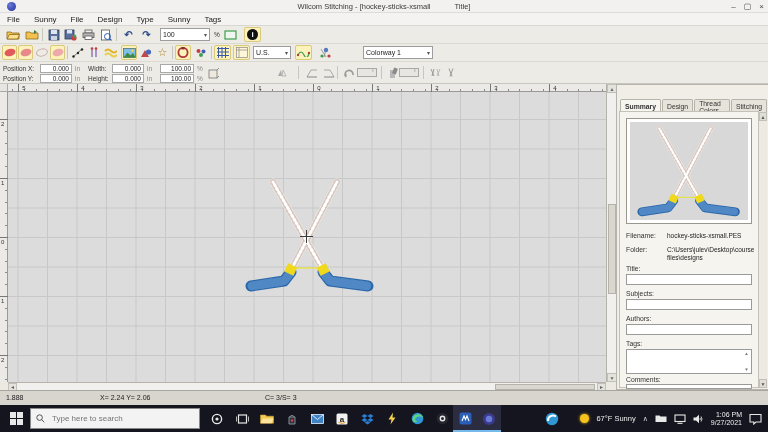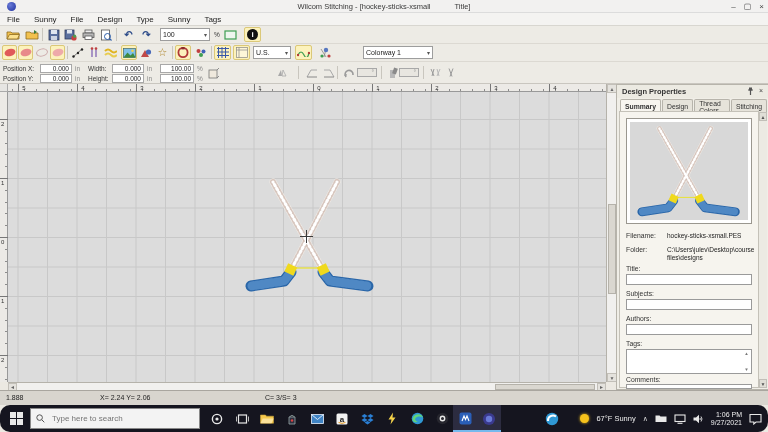--- a/index.html
+++ b/index.html
@@ -84,21 +84,21 @@
   .pvalue{position:absolute;font-size:6.5px;color:#222;line-height:8px;}
   .pinput{position:absolute;left:6px;width:126px;height:11px;background:#fff;border:1px solid #9a9a9a;}
   .ptextarea{position:absolute;left:6px;width:126px;background:#fff;border:1px solid #9a9a9a;}
   .mini-arrows{position:absolute;right:1px;top:1px;bottom:1px;width:7px;display:flex;flex-direction:column;
     justify-content:space-between;align-items:center;font-size:4.5px;color:#777;}
   
   .statusbar{left:0;top:390px;width:768px;height:15px;background:#d8d5ce;border-top:1px solid #a9a69f;
     font-size:7px;color:#222;}
   .statusbar span{position:absolute;top:3px;}
   
-  .taskbar{left:0;top:405px;width:768px;height:27px;background:#15151f;border-radius:10px;}
+  .taskbar{left:0;top:405px;width:768px;height:27px;background:#15151f;}
   .tk{position:absolute;top:0;height:27px;display:flex;align-items:center;justify-content:center;}
   .startgrid{display:grid;grid-template-columns:6px 6px;grid-template-rows:6px 6px;gap:1px;}
   .startgrid i{background:#e8e8e8;}
   .searchbox{position:absolute;left:30px;top:3px;width:170px;height:21px;background:#f3f3f3;border:1px solid #888;
     display:flex;align-items:center;padding:0 5px;gap:5px;}
   .searchbox input{border:none;outline:none;background:transparent;font-size:8px;color:#555;width:130px;
     font-family:"Liberation Sans",sans-serif;}
   .tkicon{width:24px;}
   .tkicon.active{background:#2c2c40;box-shadow:inset 0 -2px 0 #76b9ed;}
   .tray{position:absolute;right:0;top:0;height:27px;display:flex;align-items:center;gap:7px;padding-right:6px;
@@ -454,30 +454,20 @@
     <span class="vthumb"></span>
     <span class="arr" style="bottom:0">▼</span>
   </div>
   <div class="abs hscroll">
     <span class="arr" style="left:0">◄</span>
     <span class="hthumb"></span>
     <span class="arr" style="right:0">►</span>
   </div>
 
   <div class="abs panel">
-    <div class="panel-hd">
-      <span>Design Properties</span>
-      <span class="hicons">
-        <svg width="7" height="9">
-            <path d="M1,3 h5 M3.5,3 v5" stroke="#555" stroke-width="1.2"></path>
-            <rect x="2" y="0.5" width="3" height="3" fill="#555"></rect>
-          </svg>
-        <span>×</span>
-      </span>
-    </div>
     <div class="ptabs">
       <span class="ptab active">Summary</span>
       <span class="ptab">Design</span>
       <span class="ptab">Thread Colors</span>
       <span class="ptab">Stitching</span>
     </div>
     <div class="pbody">
       <div class="thumbbox">
         <svg width="112" height="104" viewBox="0 0 140 130">
             <use href="#sticksym"></use>

